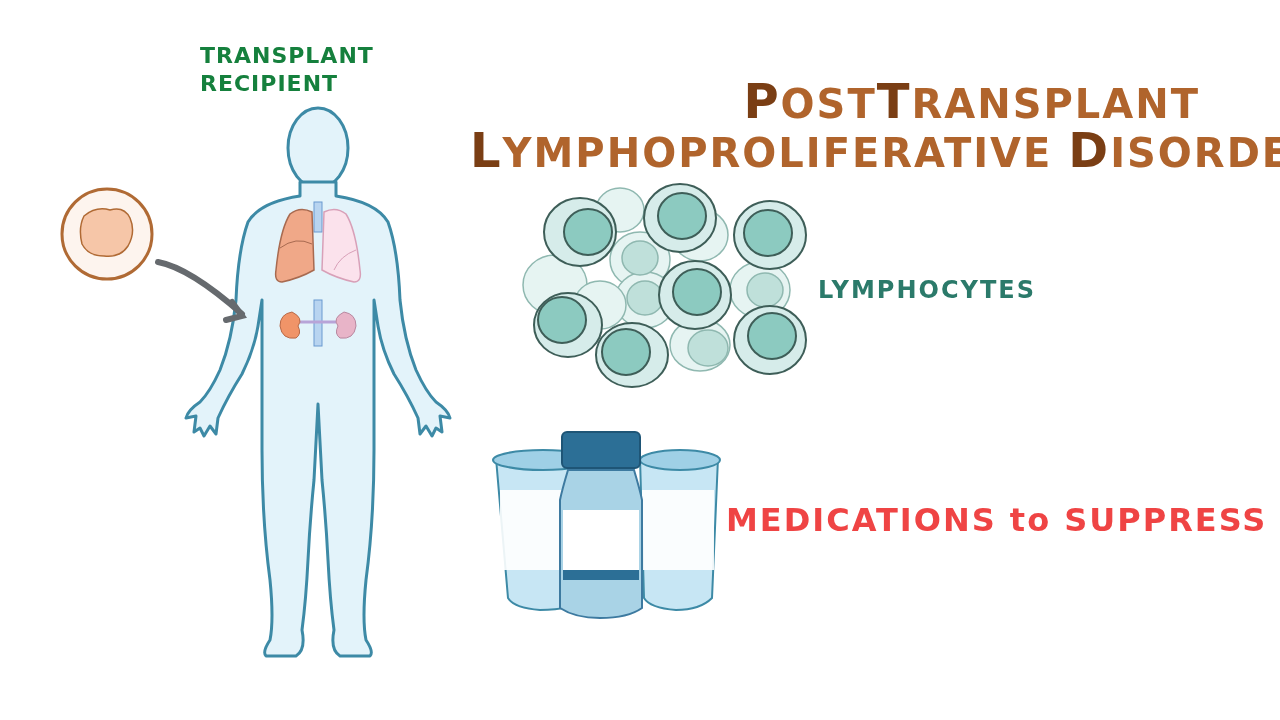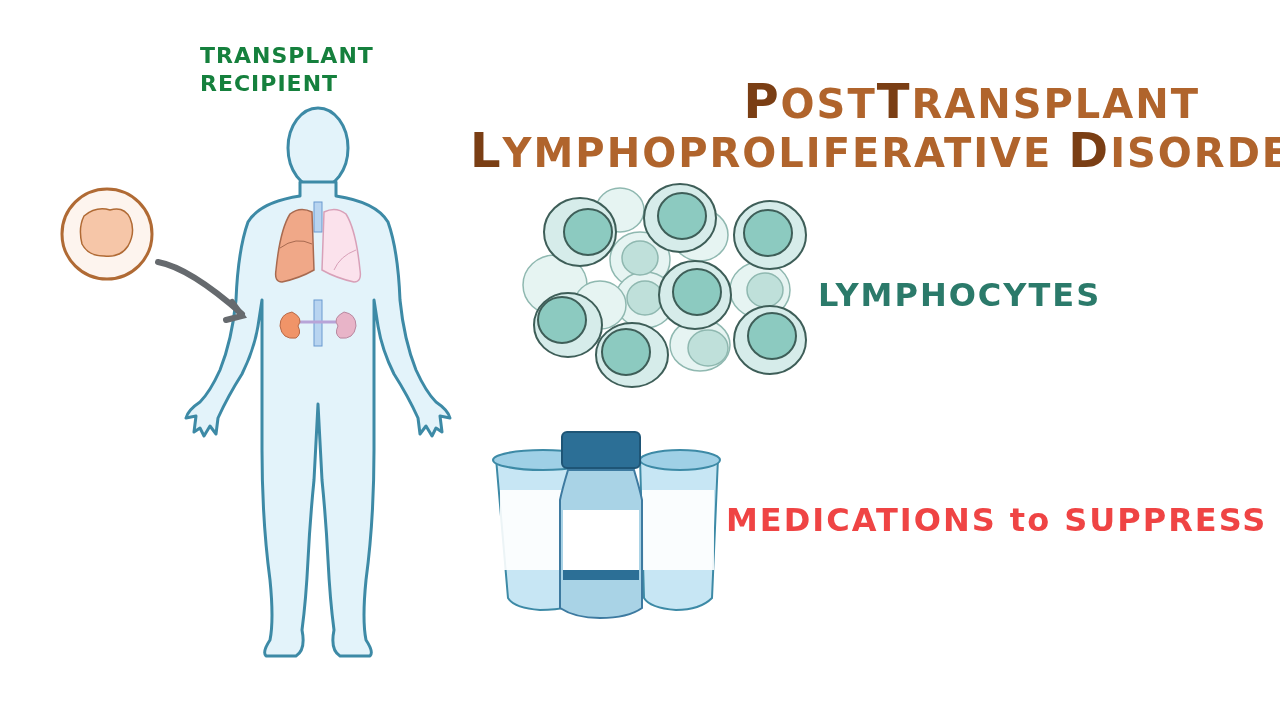--- a/index.html
+++ b/index.html
@@ -5,21 +5,21 @@
   html, body { margin:0; padding:0; }
   body { width:1280px; height:720px; background:#ffffff; position:relative; overflow:hidden;
          font-family:"DejaVu Sans", sans-serif; }
   .abs { position:absolute; }
   .label { font-weight:bold; letter-spacing:1px; white-space:nowrap; }
   #recipient-label { left:200px; top:42px; width:220px; color:#15803d;
      font-size:22px; line-height:28px; }
   #title { left:470px; top:78px; width:730px; text-align:right; color:#b0642c;
      font-size:40px; line-height:46px; letter-spacing:2px; }
   #title .cap { color:#7a3e14; font-size:48px; }
-  #lymph-label { left:818px; top:276px; color:#2b7a6a; font-size:32px; letter-spacing:2px; }
+  #lymph-label { left:818px; top:276px; color:#2b7a6a; font-size:24px; letter-spacing:2px; }
   #med-label { left:726px; top:500px; color:#ef4444; font-size:32px; line-height:40px; letter-spacing:2px; }
   svg { position:absolute; left:0; top:0; }
 </style>
 </head>
 <body>
 
 <svg width="1280" height="720" viewBox="0 0 1280 720">
 
   <g fill="#e3f3fa" stroke="#3d8aa6" stroke-width="3" stroke-linejoin="round">
 

